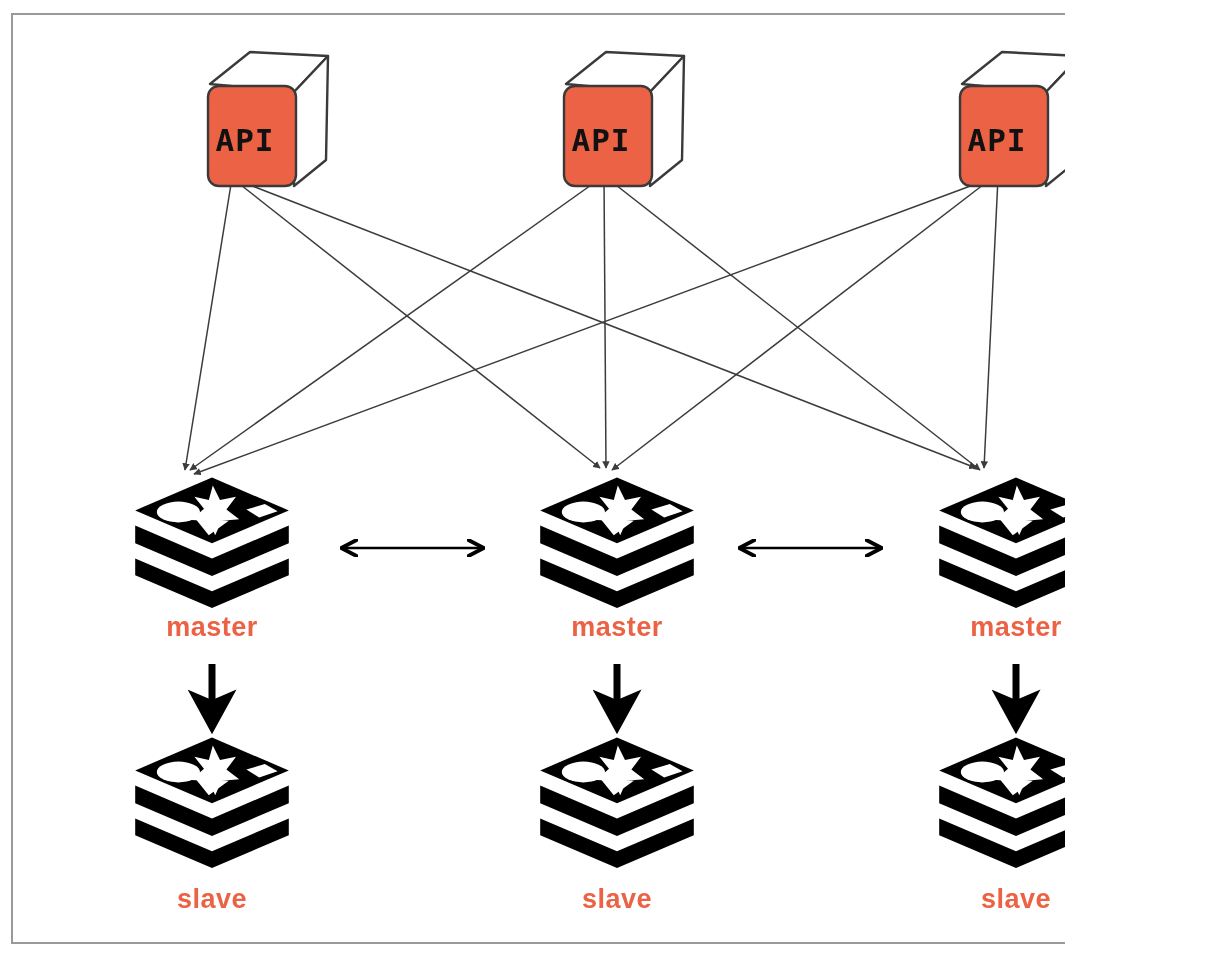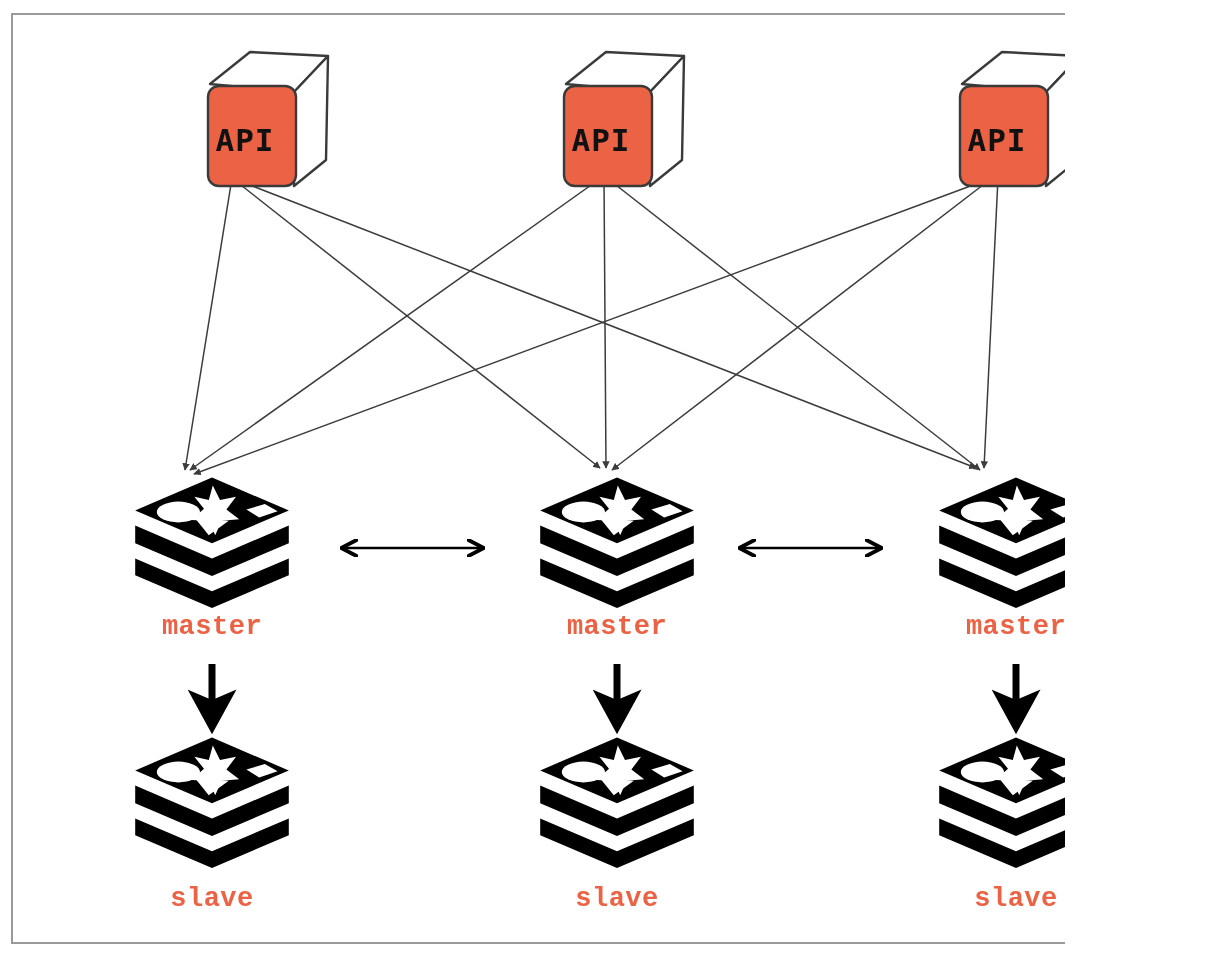--- a/index.html
+++ b/index.html
@@ -30,21 +30,21 @@
   #diagram-svg {
     position: absolute;
     left: 0;
     top: 0;
     width: 1230px;
     height: 960px;
   }
   .node-label {
     position: absolute;
     text-align: right;
-    font-family: Liberation Mono, monospace;
+    font-family: Liberation Sans, sans-serif;
     font-weight: 700;
     letter-spacing: 0.5px;
     white-space: nowrap;
     transform: translateX(-50%);
   }
   .cube-text {
     font-family: "DejaVu Sans Mono", "Liberation Mono", monospace;
     font-weight: 700;
     font-size: 31px;
     fill: #111111;

